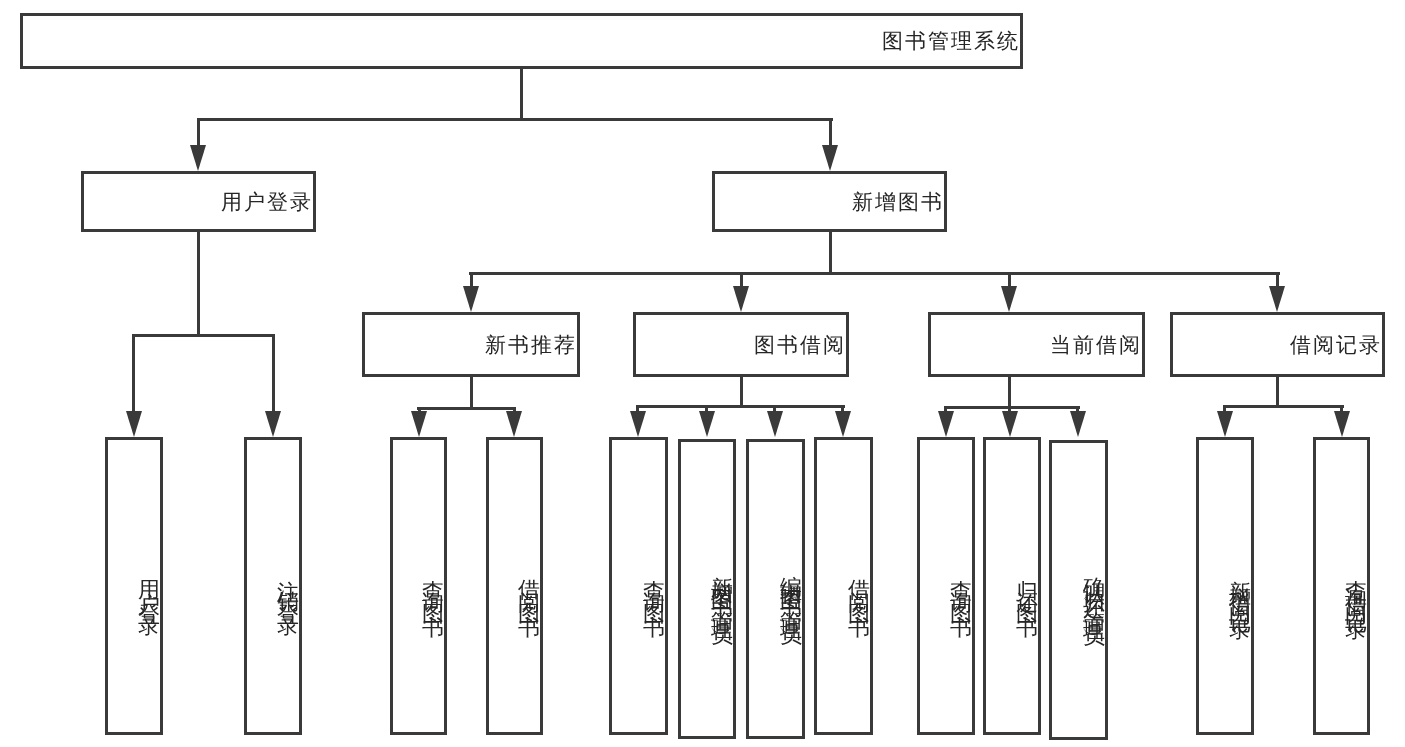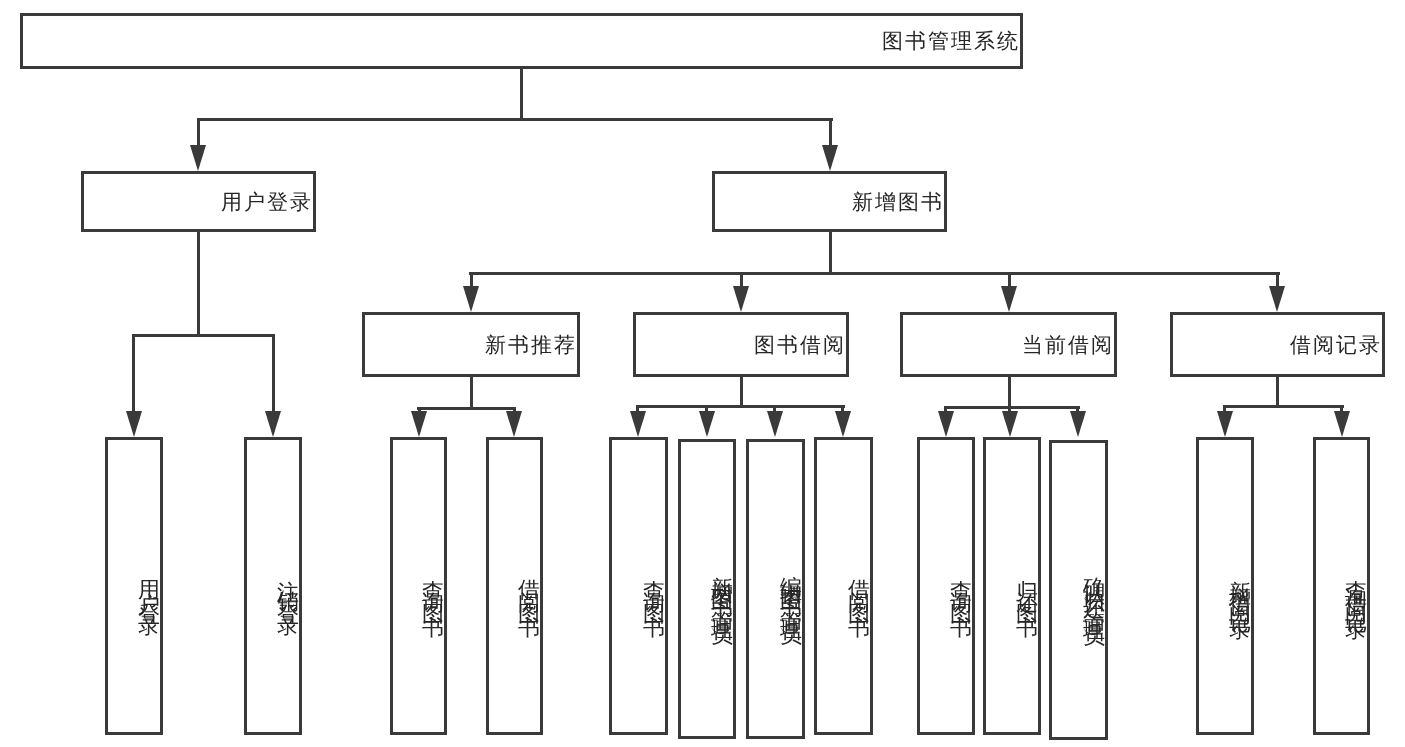--- a/index.html
+++ b/index.html
@@ -71,21 +71,21 @@
   <div class="arrow" style="left:1001px;top:286px"></div>
   <div class="vline" style="left:1276px;top:272px;height:18px"></div>
   <div class="arrow" style="left:1269px;top:286px"></div>
 
   <div class="node" style="left:362px;top:312px;width:218px;height:65px">
     <span>新书推荐</span>
   </div>
   <div class="node" style="left:633px;top:312px;width:216px;height:65px">
     <span>图书借阅</span>
   </div>
-  <div class="node" style="left:900px;top:312px;width:217px;height:65px">
+  <div class="node" style="left:928px;top:312px;width:217px;height:65px">
     <span>当前借阅</span>
   </div>
   <div class="node" style="left:1170px;top:312px;width:215px;height:65px">
     <span>借阅记录</span>
   </div>
 
   <div class="vline" style="left:470px;top:377px;height:32px"></div>
   <div class="hline" style="left:417px;top:407px;width:99px"></div>
   <div class="vline" style="left:418px;top:407px;height:8px"></div>
   <div class="arrow" style="left:411px;top:411px"></div>

